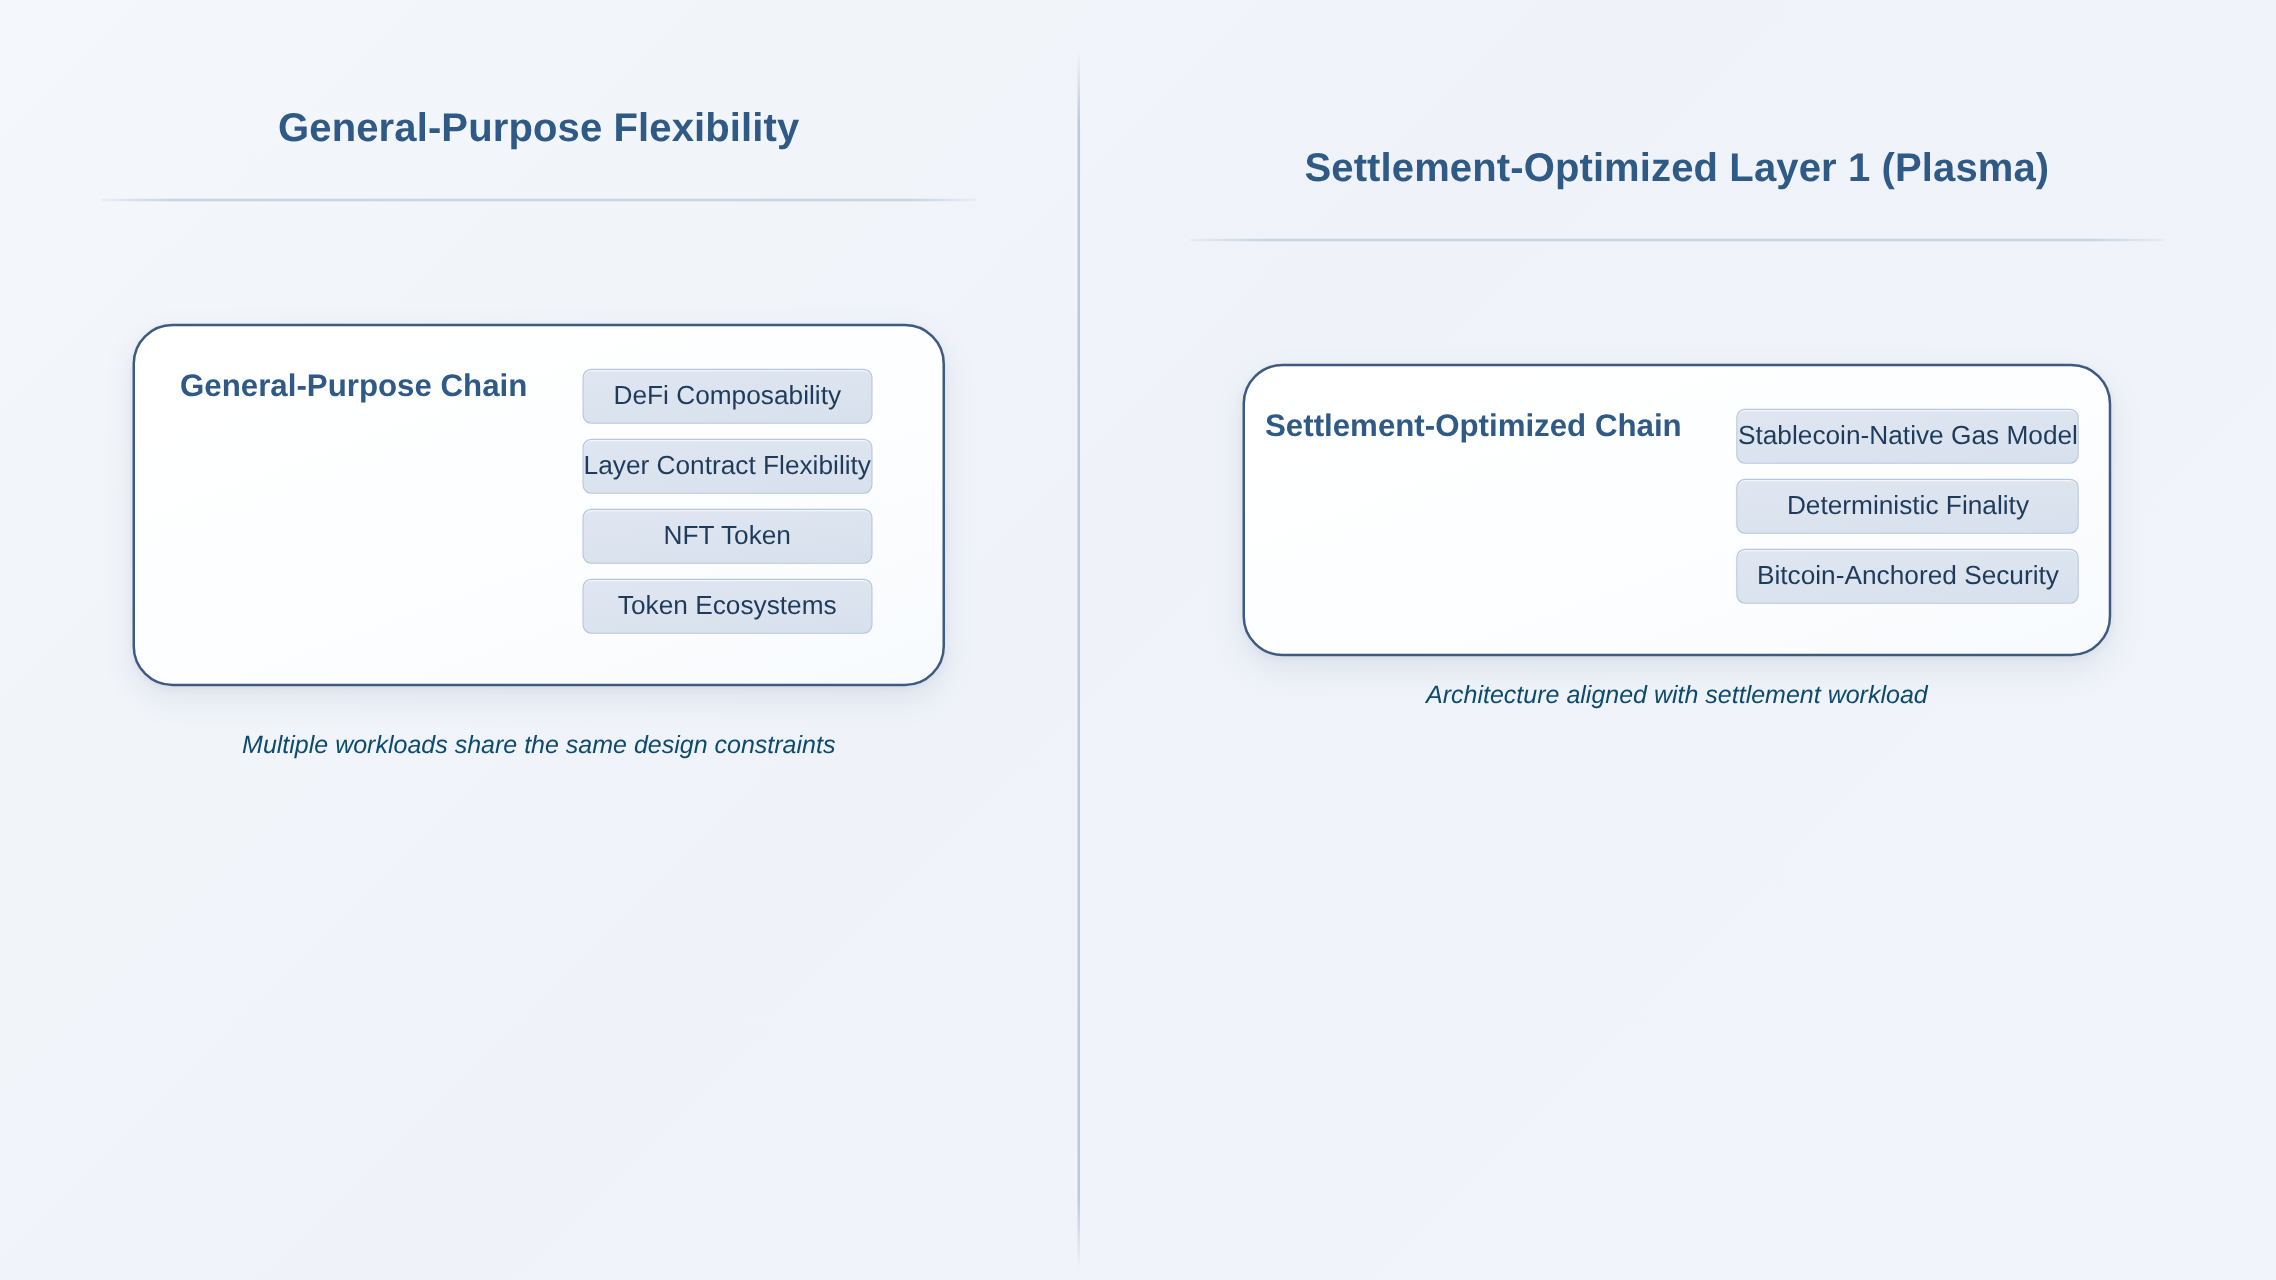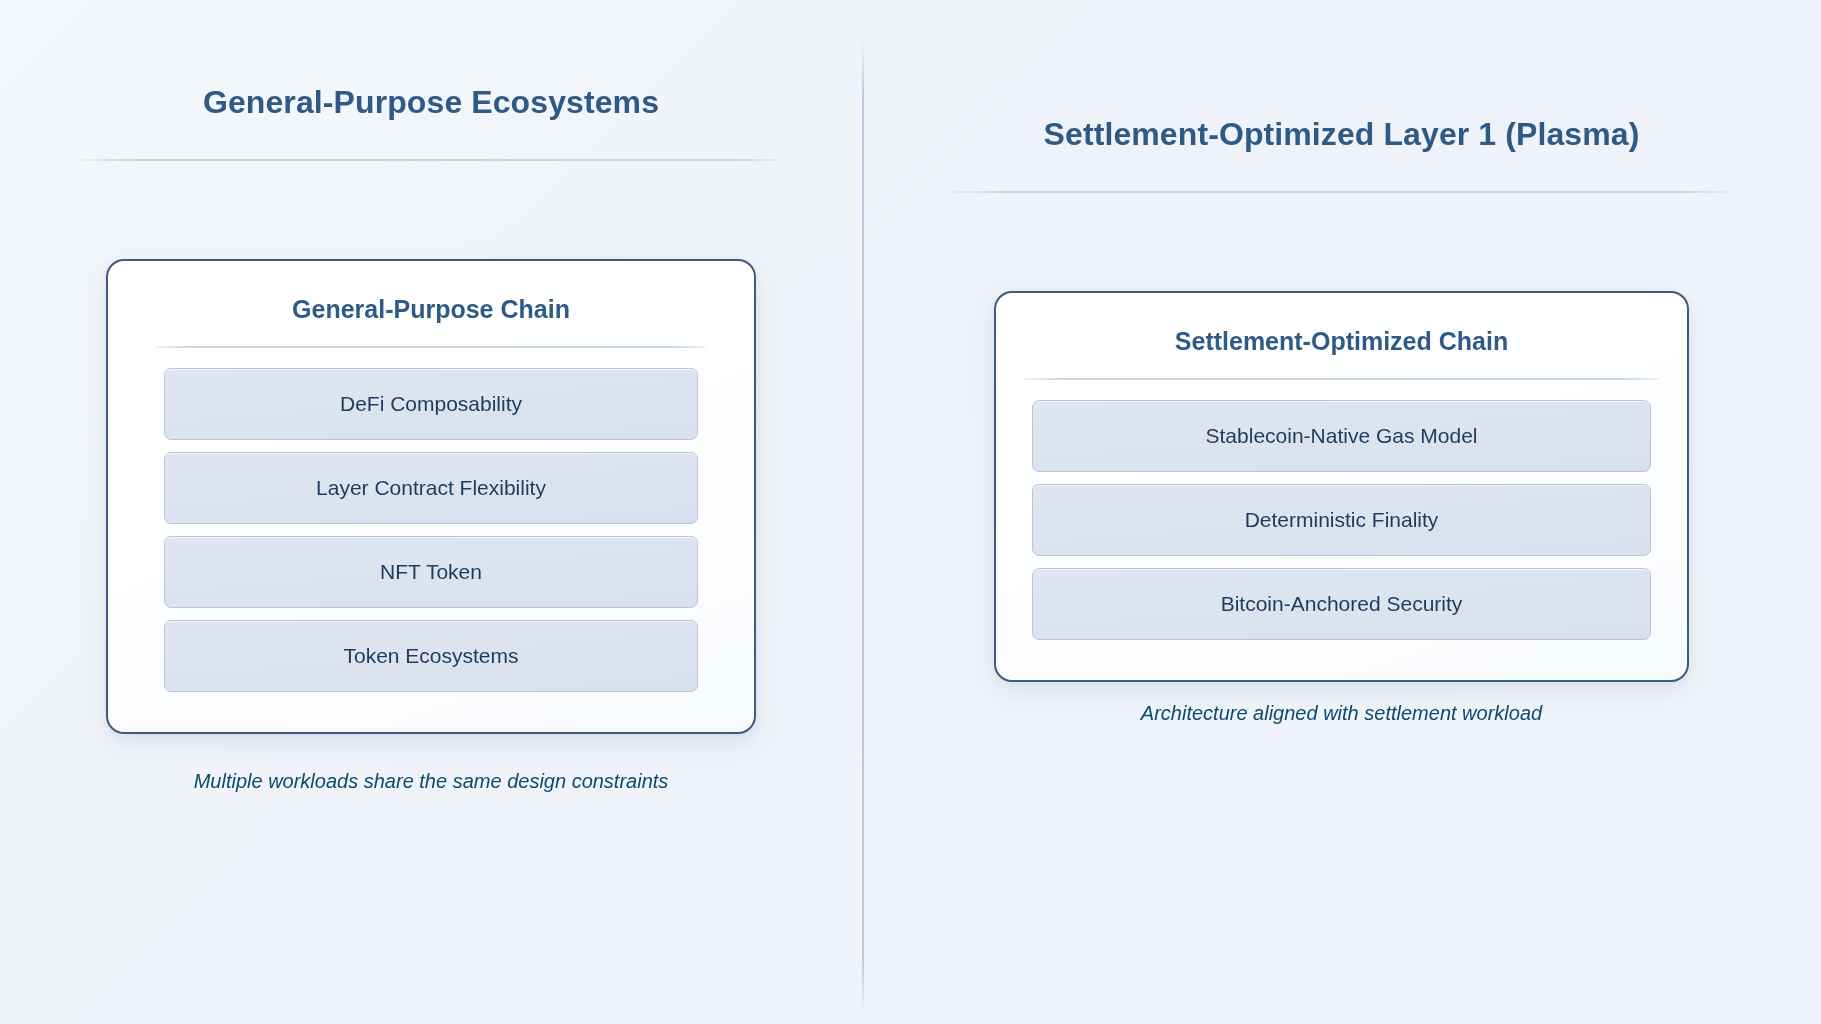--- a/index.html
+++ b/index.html
@@ -70,26 +70,24 @@
                 rgba(205,214,229,0.25) 100%);
   }
 
   .panel-left  .heading-rule { width: 700px; margin-top: 38px; }
   .panel-right .heading-rule { width: 780px; margin-top: 38px; }
 
   
   .card {
     background: linear-gradient(160deg, #ffffff 0%, #fdfeff 55%, #f7fafd 100%);
     border: 2px solid #3d5a80;
-    border-radius: 18px;
+    border-radius: 32px;
     box-shadow: 0 10px 26px rgba(61,90,128,0.10),
                 0 2px 6px rgba(61,90,128,0.06);
     display: flex;
-    flex-direction: column;
-    align-items: center;
   }
 
   .panel-left .card {
     width: 650px;
     margin-top: 98px;
     padding: 34px 36px 40px;
   }
 
   .panel-right .card {
     width: 695px;
@@ -122,21 +120,21 @@
     flex-direction: column;
     gap: 12px;
     padding: 0 20px;
     list-style: none;
   }
 
   .item {
     background: linear-gradient(175deg, #dfe6f1 0%, #dbe3ef 60%, #d7e0ed 100%);
     border: 1px solid #b8c6db;
     border-radius: 7px;
-    height: 72px;
+    height: 44px;
     display: flex;
     align-items: center;
     justify-content: center;
     font-size: 21px;
     color: #1f3b5c;
     white-space: nowrap;
     box-shadow: inset 0 1px 0 rgba(255,255,255,0.65);
   }
 
   .caption {
@@ -148,21 +146,21 @@
 
   .panel-left  .caption { margin-top: 36px; }
   .panel-right .caption { margin-top: 20px; }
 </style>
 </head>
 <body>
 
 <div class="stage">
 
   <section class="panel panel-left">
-    <h1 class="panel-heading">General-Purpose Ecosystems</h1>
+    <h1 class="panel-heading">General-Purpose Flexibility</h1>
 
     <div class="heading-rule"></div>
 
     <div class="card">
       <h2 class="card-title">General-Purpose Chain</h2>
 
       <div class="card-rule"></div>
 
       <ul class="item-list">
         <li class="item">DeFi Composability</li>

